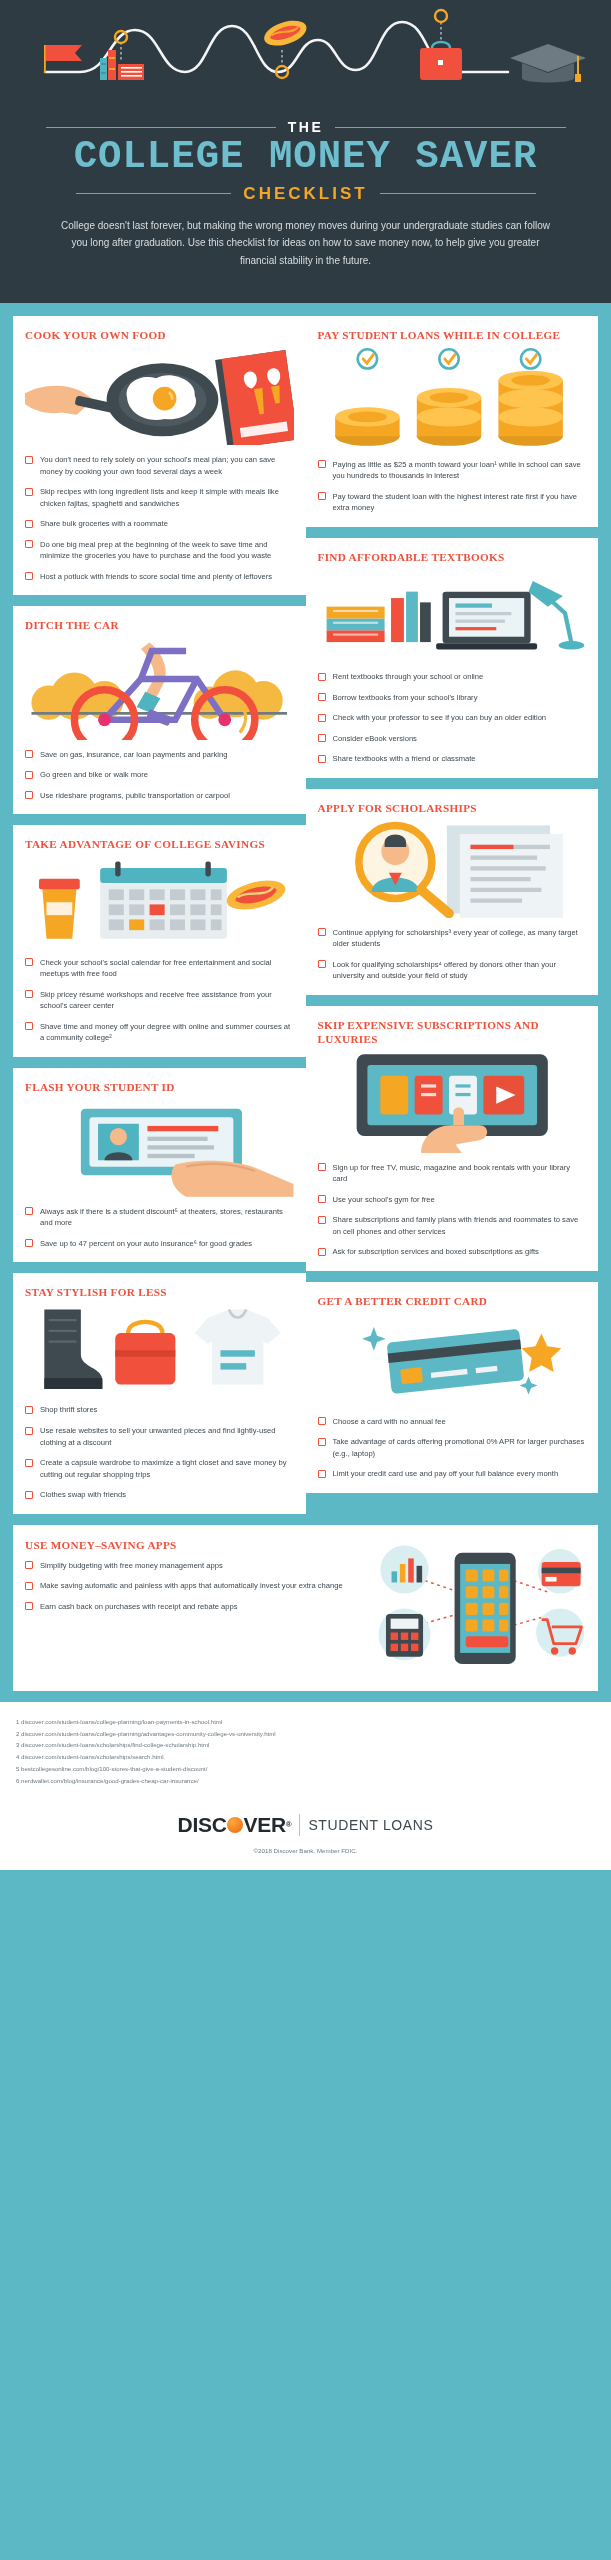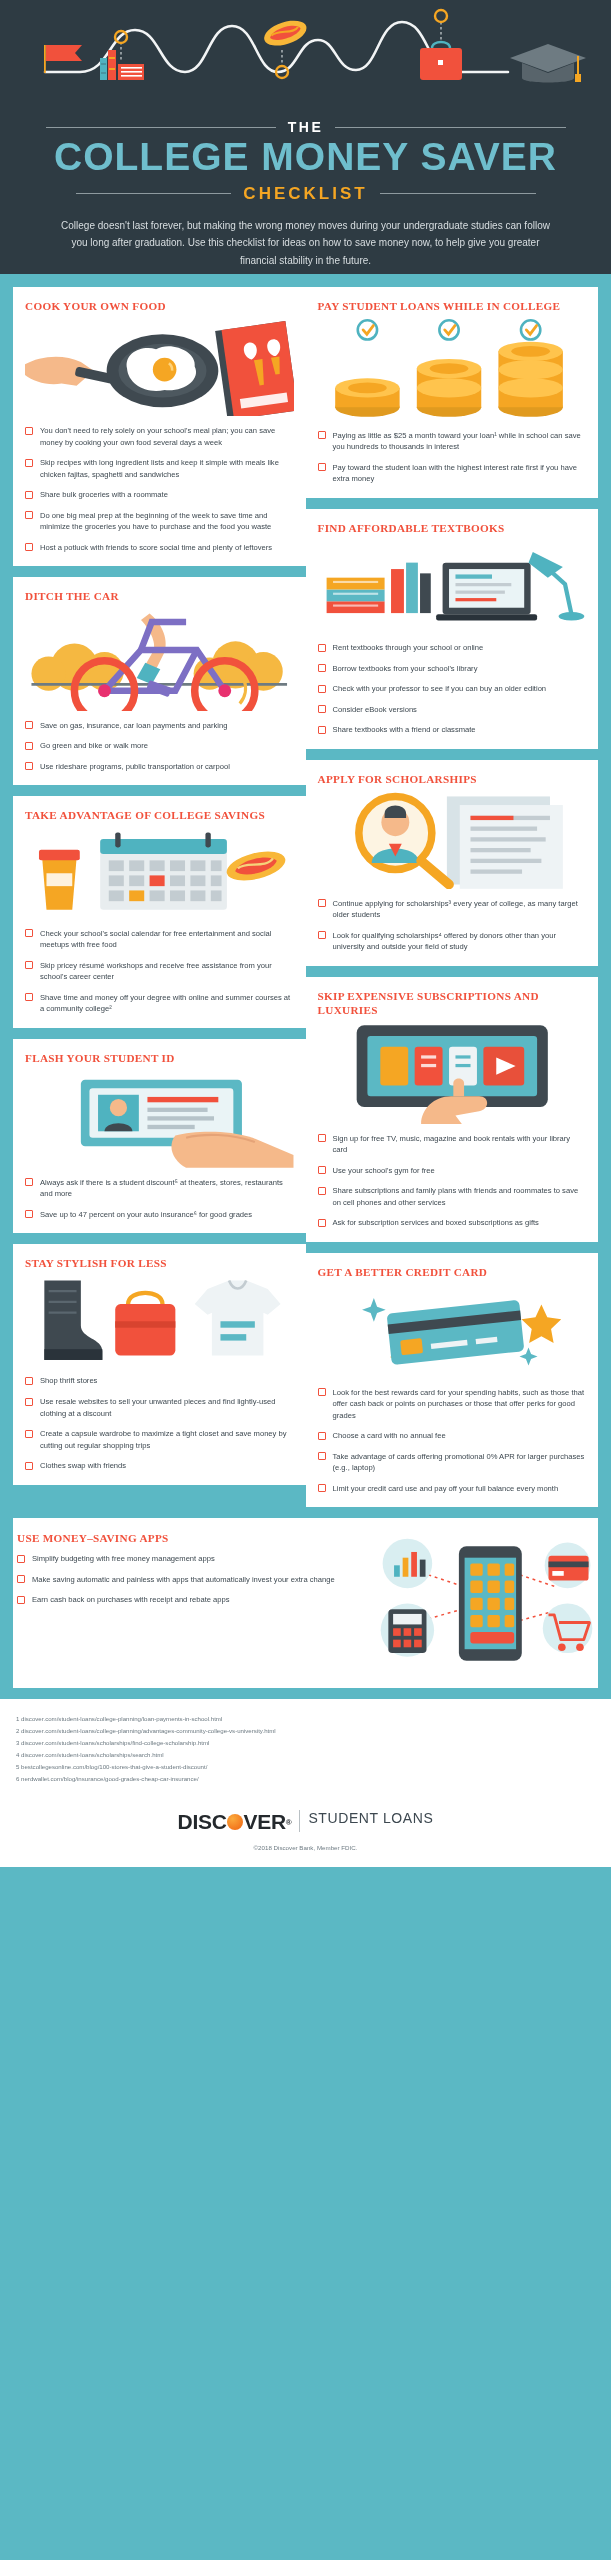--- a/index.html
+++ b/index.html
@@ -8,38 +8,38 @@
     font-family:"Liberation Sans", sans-serif;
     background:#5bb8c4;
     width:611px;
     overflow-x:hidden;
   }
   .page { width:611px; position:relative; }
 
   
   .header {
     background:#2e3b43;
-    padding:0 0 5px 0;
+    padding:0 0 34px 0;
     position:relative;
   }
   .hero-art { height:115px; position:relative; }
   .hero-art svg { display:block; }
 
   .the-row {
     display:flex; align-items:center; justify-content:center;
     gap:12px; margin:4px auto 2px; width:520px;
   }
   .the-row .rule { flex:1; height:1px; background:#8e9a9f; }
   .the-word {
     font-family:"Liberation Sans Narrow","Liberation Sans",sans-serif;
     color:#ffffff; font-size:14px; letter-spacing:2.5px; font-weight:700;
   }
   .main-title {
     text-align:center; color:#6fbecd;
-    font-family:Liberation Sans, sans-serif;
+    font-family:Liberation Mono, monospace;
     font-weight:700; font-size:39px; letter-spacing:1px;
     line-height:1.05; margin:2px 0 0;
   }
   .checklist-row {
     display:flex; align-items:center; justify-content:center;
     gap:12px; margin:6px auto 10px; width:460px;
   }
   .checklist-row .rule { flex:1; height:1px; background:#8e9a9f; }
   .checklist-word {
     font-family:"Liberation Sans Narrow","Liberation Sans",sans-serif;
@@ -72,35 +72,35 @@
   }
   ul.checks li:last-child { margin-bottom:0; }
   .box {
     flex:0 0 auto; width:8px; height:8px;
     border:1.3px solid #f1513c; background:#fff;
     margin-top:1.5px; border-radius:1px;
   }
   .txt { font-size:7.6px; line-height:1.52; color:#3d4850; }
 
   
-  .wide-card { background:#fff; padding:13px 4px 14px; margin-top:11px; display:flex; gap:10px; }
+  .wide-card { background:#fff; padding:13px 12px 14px; margin-top:11px; display:flex; gap:10px; }
   .wide-left { flex:1 1 58%; min-width:0; }
   .wide-right { flex:0 0 38%; display:flex; align-items:center; }
   .wide-right svg { width:100%; height:auto; display:block; }
 
   
   .footer { background:#ffffff; padding:14px 16px 16px; margin-top:11px; }
   .foot-notes { list-style:none; }
   .foot-notes li {
     font-size:6.1px; color:#6d7a82; line-height:1.95;
     white-space:nowrap; overflow:hidden; text-overflow:ellipsis;
   }
   .logo-wrap { margin-top:26px; display:flex; justify-content:center; align-items:center; }
   .logo {
-    display:flex; align-items:flex-start; gap:8px;
+    display:flex; align-items:center; gap:8px;
   }
   .logo-discover {
     font-family:"Liberation Sans", sans-serif;
     font-weight:700; font-size:21px; letter-spacing:-.3px; color:#24292d;
     display:flex; align-items:center;
   }
   .logo-o {
     display:inline-block; width:16px; height:16px; border-radius:50%;
     background:radial-gradient(circle at 35% 30%, #fbaa3c 0%, #f47b20 65%, #ec6608 100%);
     margin:0 .5px;
@@ -656,24 +656,20 @@
                 <rect x="104" y="54" width="34" height="5" fill="#eef3f5"></rect>
                 <rect x="146" y="54" width="20" height="5" fill="#eef3f5"></rect>
               </g>
 
               <path d="M208,20 l5.5,12 l13,1.8 l-9.5,9 l2.4,13 l-11.4,-6.2 l-11.4,6.2 l2.4,-13 l-9.5,-9 l13,-1.8 Z" fill="#f5a623"></path>
             </svg>
           </div>
           <ul class="checks">
             <li>
                 <span class="box"></span>
-                <span class="txt">Look for the best rewards card for your spending habits, such as those that offer cash back or points on purchases or those that offer perks for good grades</span>
-              </li>
-            <li>
-                <span class="box"></span>
                 <span class="txt">Choose a card with no annual fee</span>
               </li>
             <li>
                 <span class="box"></span>
                 <span class="txt">Take advantage of cards offering promotional 0% APR for larger purchases (e.g., laptop)</span>
               </li>
             <li>
                 <span class="box"></span>
                 <span class="txt">Limit your credit card use and pay off your full balance every month</span>
               </li>

